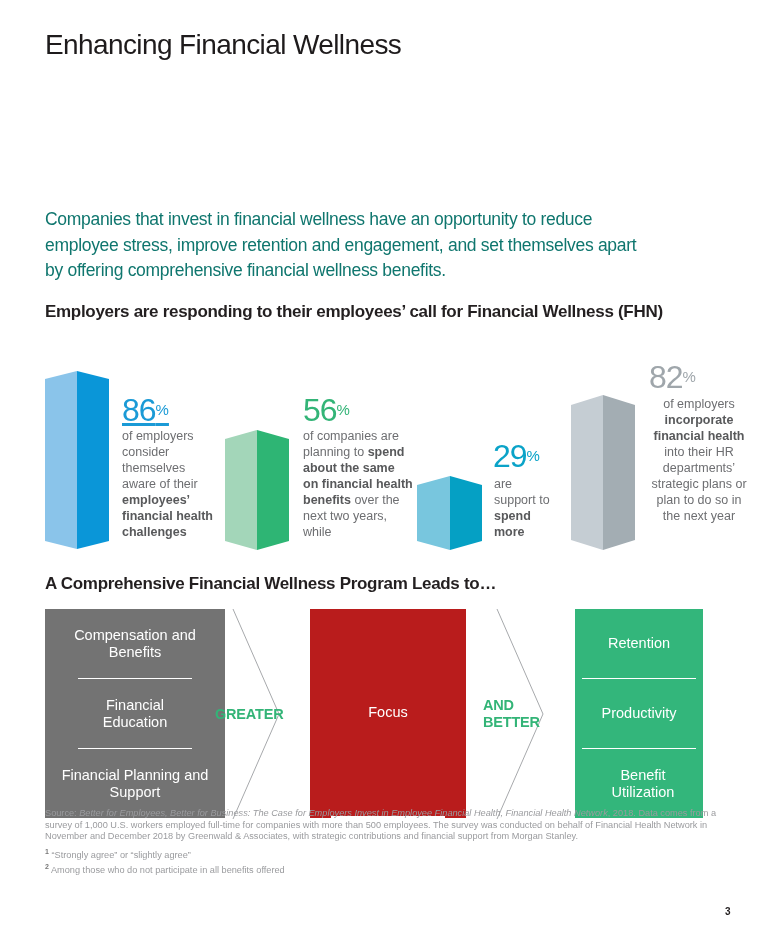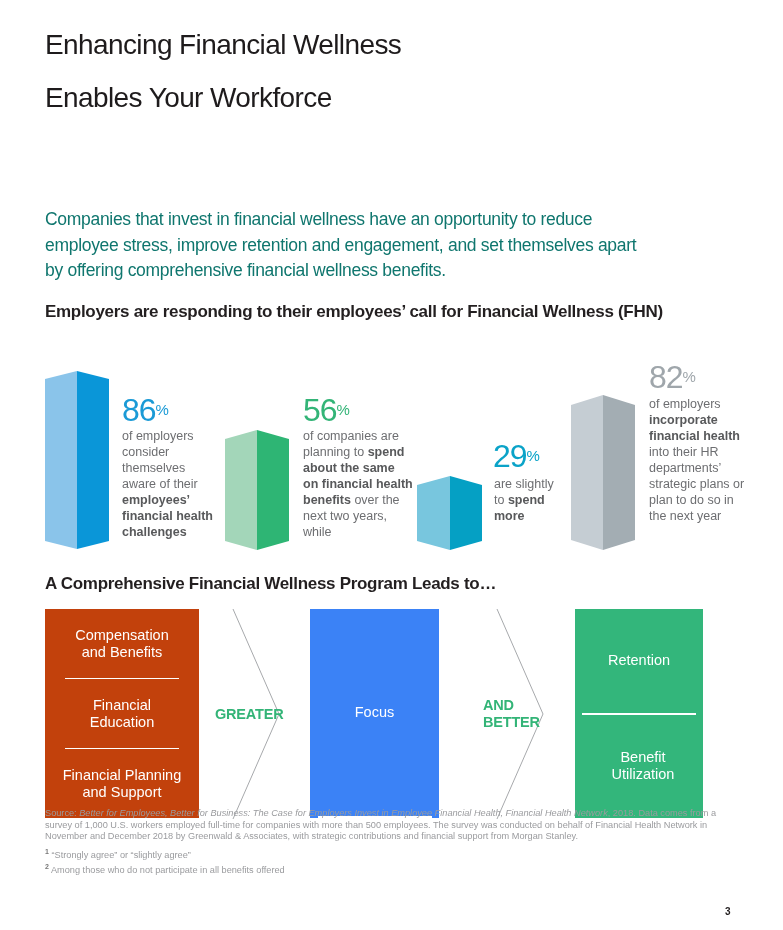--- a/index.html
+++ b/index.html
@@ -69,32 +69,31 @@
     .page-num {
       position: absolute; left: 725px; top: 906px;
       font-size: 10px; font-weight: bold; color: #231f20;
     }
   </style>
 </head>
 <body>
 
 <div class="title">
   <div>Enhancing Financial Wellness</div>
-  <div>Enables Your Workforce</div>
 </div>
 
 <p class="intro">Companies that invest in financial wellness have an opportunity to reduce employee stress, improve retention and engagement, and set themselves apart by offering comprehensive financial wellness benefits.</p>
 
 <div class="section-heading h1">Employers are responding to their employees’ call for Financial Wellness (FHN)</div>
 
 <svg class="stat-bar" style="left:45px;top:371px;" width="65" height="178" viewBox="0 0 65 178">
   <polygon points="0,8 32,0 32,178 0,170" fill="#8ac4ea"></polygon>
   <polygon points="32,0 64,8 64,170 32,178" fill="#0a96d8"></polygon>
 </svg>
-<div class="stat-num" style="left:122px;top:393px;color:#1a9ad6;">
+<div class="stat-num" style="left:122px;top:393px;color:#1a9ad6;text-decoration:underline;">
   <span>86</span><sup>%</sup>
 </div>
 <div class="stat-text" style="left:122px;top:428px;width:100px;">
   <span>of employers consider themselves aware of their </span><b>employees’ financial health challenges</b>
 </div>
 
 <svg class="stat-bar" style="left:225px;top:430px;" width="65" height="120" viewBox="0 0 65 120">
   <polygon points="0,9 32,0 32,120 0,111" fill="#a3d6b9"></polygon>
   <polygon points="32,0 64,9 64,111 32,120" fill="#2eb574"></polygon>
 </svg>
@@ -106,63 +105,64 @@
 </div>
 
 <svg class="stat-bar" style="left:417px;top:476px;" width="65" height="74" viewBox="0 0 65 74">
   <polygon points="0,9 33,0 33,74 0,65" fill="#78c6de"></polygon>
   <polygon points="33,0 65,9 65,65 33,74" fill="#05a0c4"></polygon>
 </svg>
 <div class="stat-num" style="left:493px;top:439px;color:#0aa3c8;">
   <span>29</span><sup>%</sup>
 </div>
 <div class="stat-text" style="left:494px;top:476px;width:60px;">
-  <span>are slightly to </span><b>spend more</b>
+  <span>are support to </span><b>spend more</b>
 </div>
 
 <svg class="stat-bar" style="left:571px;top:395px;" width="65" height="155" viewBox="0 0 65 155">
   <polygon points="0,10 32,0 32,155 0,145" fill="#c5cdd3"></polygon>
   <polygon points="32,0 64,10 64,145 32,155" fill="#a3adb3"></polygon>
 </svg>
 <div class="stat-num" style="left:649px;top:360px;color:#9fa6ab;">
   <span>82</span><sup>%</sup>
 </div>
-<div class="stat-text" style="left:649px;top:396px;width:100px;">
+<div class="stat-text" style="left:649px;top:396px;width:100px;text-align:center;">
   <span>of employers </span><b>incorporate financial health</b><span> into their HR departments’ strategic plans or plan to do so in the next year</span>
 </div>
 
 <div class="section-heading h2">A Comprehensive Financial Wellness Program Leads to…</div>
 
-<div class="flow-box" style="left:45px;width:154px;background:#c2410c;">
+<div class="flow-box" style="left:45px;width:180px;background:#737373;">
   <div class="flow-cell" style="padding:0 20px;">Compensation and Benefits</div>
   <div class="flow-div"></div>
   <div class="flow-cell" style="padding:0 30px;">Financial Education</div>
   <div class="flow-div"></div>
   <div class="flow-cell" style="padding:0 8px;">Financial Planning and Support</div>
 </div>
 
 <svg class="chevron" style="left:232px;" width="48" height="210" viewBox="0 0 48 210">
   <polyline points="1,0 47,105 1,210" fill="none" stroke="#a7a9ac" stroke-width="1"></polyline>
 </svg>
 <div class="flow-label" style="left:215px;top:706px;">GREATER</div>
 
-<div class="flow-box" style="left:310px;width:129px;background:#3b82f6;">
+<div class="flow-box" style="left:310px;width:156px;background:#b91c1c;">
   <div class="flow-cell">Focus</div>
   <div class="flow-div"></div>
   <div class="flow-div"></div>
 </div>
 
 <svg class="chevron" style="left:496px;" width="48" height="210" viewBox="0 0 48 210">
   <polyline points="1,0 47,105 1,210" fill="none" stroke="#a7a9ac" stroke-width="1"></polyline>
 </svg>
 <div class="flow-label" style="left:483px;top:697px;width:60px;">AND BETTER</div>
 
 <div class="flow-box" style="left:575px;width:128px;background:#33b67b;">
   <div class="flow-cell">Retention</div>
   <div class="flow-div"></div>
+  <div class="flow-cell">Productivity</div>
   <div class="flow-div"></div>
   <div class="flow-cell" style="padding:0 40px;margin-left:8px;">Benefit Utilization</div>
 </div>
 
 <div class="footnotes">
   <div>
     <span>Source: </span><i>Better for Employees, Better for Business: The Case for Employers Invest in Employee Financial Health, Financial Health Network</i><span>, 2018. Data comes from a survey of 1,000 U.S. workers employed full-time for companies with more than 500 employees. The survey was conducted on behalf of Financial Health Network in November and December 2018 by Greenwald &amp; Associates, with strategic contributions and financial support from Morgan Stanley.</span>
   </div>
   <div class="fn"><sup>1</sup> <span>“Strongly agree” or “slightly agree”</span></div>
   <div class="fn"><sup>2</sup> <span>Among those who do not participate in all benefits offered</span></div>

